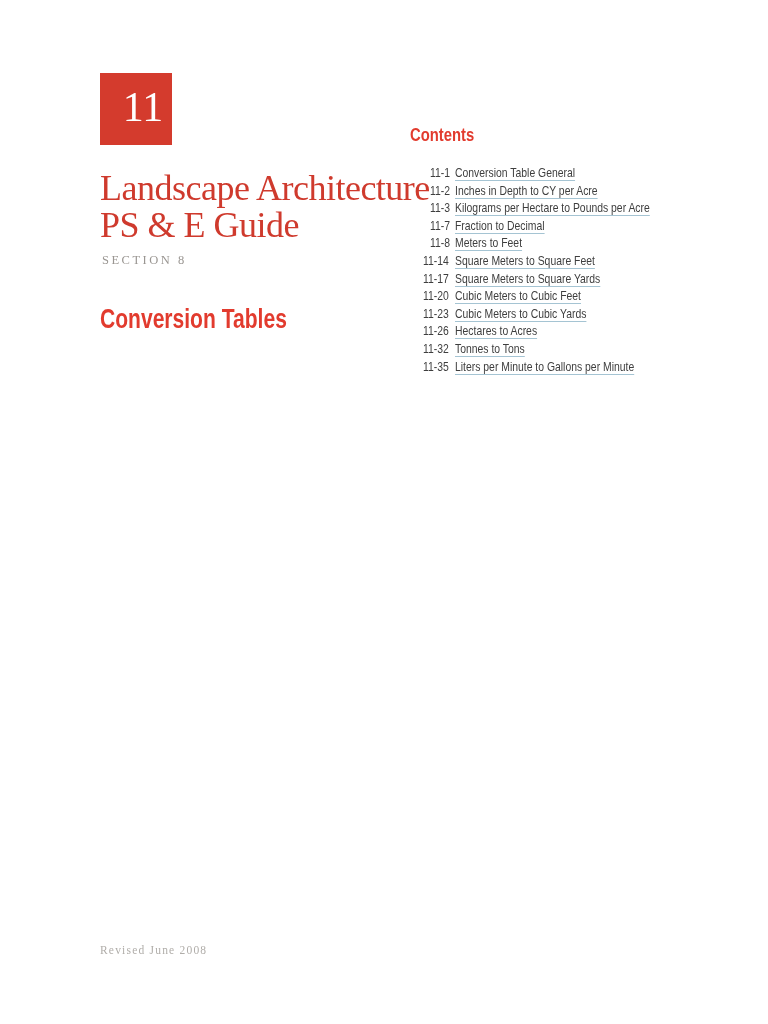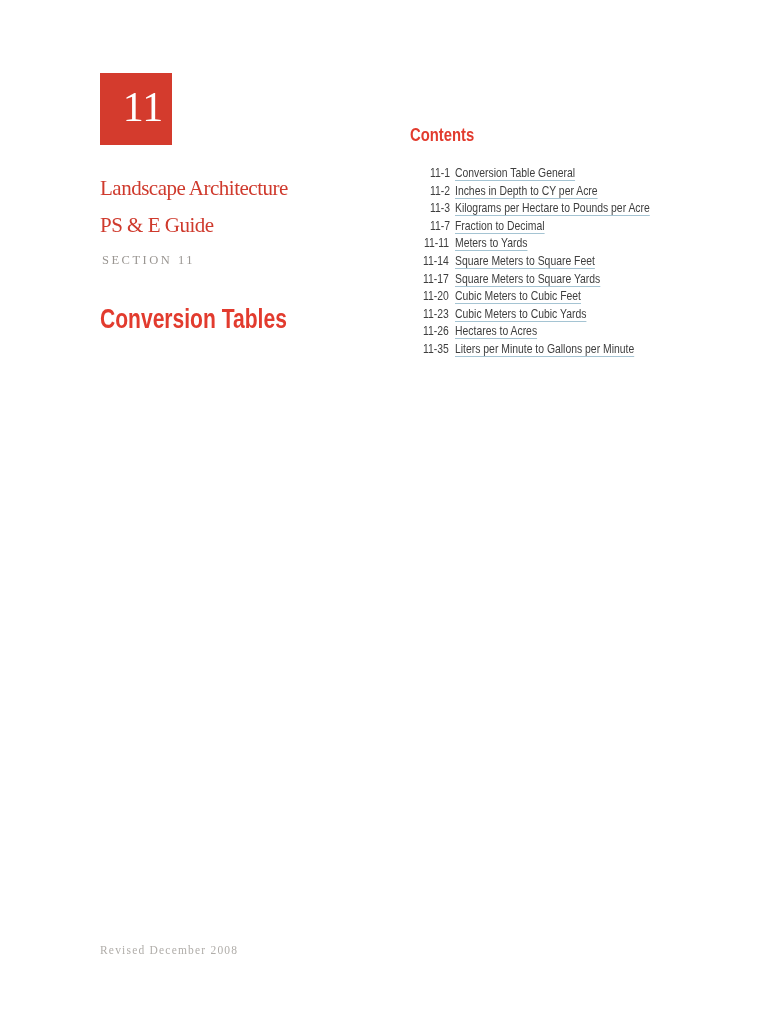--- a/index.html
+++ b/index.html
@@ -38,21 +38,21 @@
   }
 
   
   .doc-title {
     position: absolute;
     left: 100px;
     top: 170px;
     margin: 0;
     font-family: "Liberation Serif", serif;
     font-weight: normal;
-    font-size: 21px;
+    font-size: 36px;
     line-height: 37px;
     letter-spacing: -0.5px;
     color: var(--accent-red-serif, #cf3a2d);
   }
   .doc-title .line { display: block; }
 
   
   .section-label {
     position: absolute;
     left: 102px;
@@ -152,21 +152,21 @@
 
   <div class="badge">
     <span>11</span>
   </div>
 
   <h1 class="doc-title">
     <span class="line">Landscape Architecture</span>
     <span class="line">PS &amp; E Guide</span>
   </h1>
 
-  <div class="section-label">SECTION 11</div>
+  <div class="section-label">SECTION 8</div>
 
   <h2 class="page-heading condensed">Conversion Tables</h2>
 
   <div class="contents-panel">
     <h3 class="contents-heading condensed">Contents</h3>
     <div class="toc" id="toc-list">
   <div class="toc-row">
     <span class="toc-num"><span>11-1</span></span>
     <a class="toc-link" href="#">Conversion Table General</a>
   </div>
@@ -179,25 +179,25 @@
   <div class="toc-row">
     <span class="toc-num"><span>11-3</span></span>
     <a class="toc-link" href="#">Kilograms per Hectare to Pounds per Acre</a>
   </div>
 
   <div class="toc-row">
     <span class="toc-num"><span>11-7</span></span>
     <a class="toc-link" href="#">Fraction to Decimal</a>
   </div>
 
-
-  <div class="toc-row">
-    <span class="toc-num"><span>11-11</span></span>
-    <a class="toc-link" href="#">Meters to Yards</a>
-  </div>
+  <div class="toc-row">
+    <span class="toc-num"><span>11-8</span></span>
+    <a class="toc-link" href="#">Meters to Feet</a>
+  </div>
+
 
   <div class="toc-row">
     <span class="toc-num"><span>11-14</span></span>
     <a class="toc-link" href="#">Square Meters to Square Feet</a>
   </div>
 
   <div class="toc-row">
     <span class="toc-num"><span>11-17</span></span>
     <a class="toc-link" href="#">Square Meters to Square Yards</a>
   </div>
@@ -211,25 +211,29 @@
     <span class="toc-num"><span>11-23</span></span>
     <a class="toc-link" href="#">Cubic Meters to Cubic Yards</a>
   </div>
 
   <div class="toc-row">
     <span class="toc-num"><span>11-26</span></span>
     <a class="toc-link" href="#">Hectares to Acres</a>
   </div>
 
 
+  <div class="toc-row">
+    <span class="toc-num"><span>11-32</span></span>
+    <a class="toc-link" href="#">Tonnes to Tons</a>
+  </div>
 
 
   <div class="toc-row">
     <span class="toc-num"><span>11-35</span></span>
     <a class="toc-link" href="#">Liters per Minute to Gallons per Minute</a>
   </div>
 
 </div>
   </div>
 
-  <div class="footer-note">Revised December 2008</div>
+  <div class="footer-note">Revised June 2008</div>
 
 </div>
 
 </body></html>

